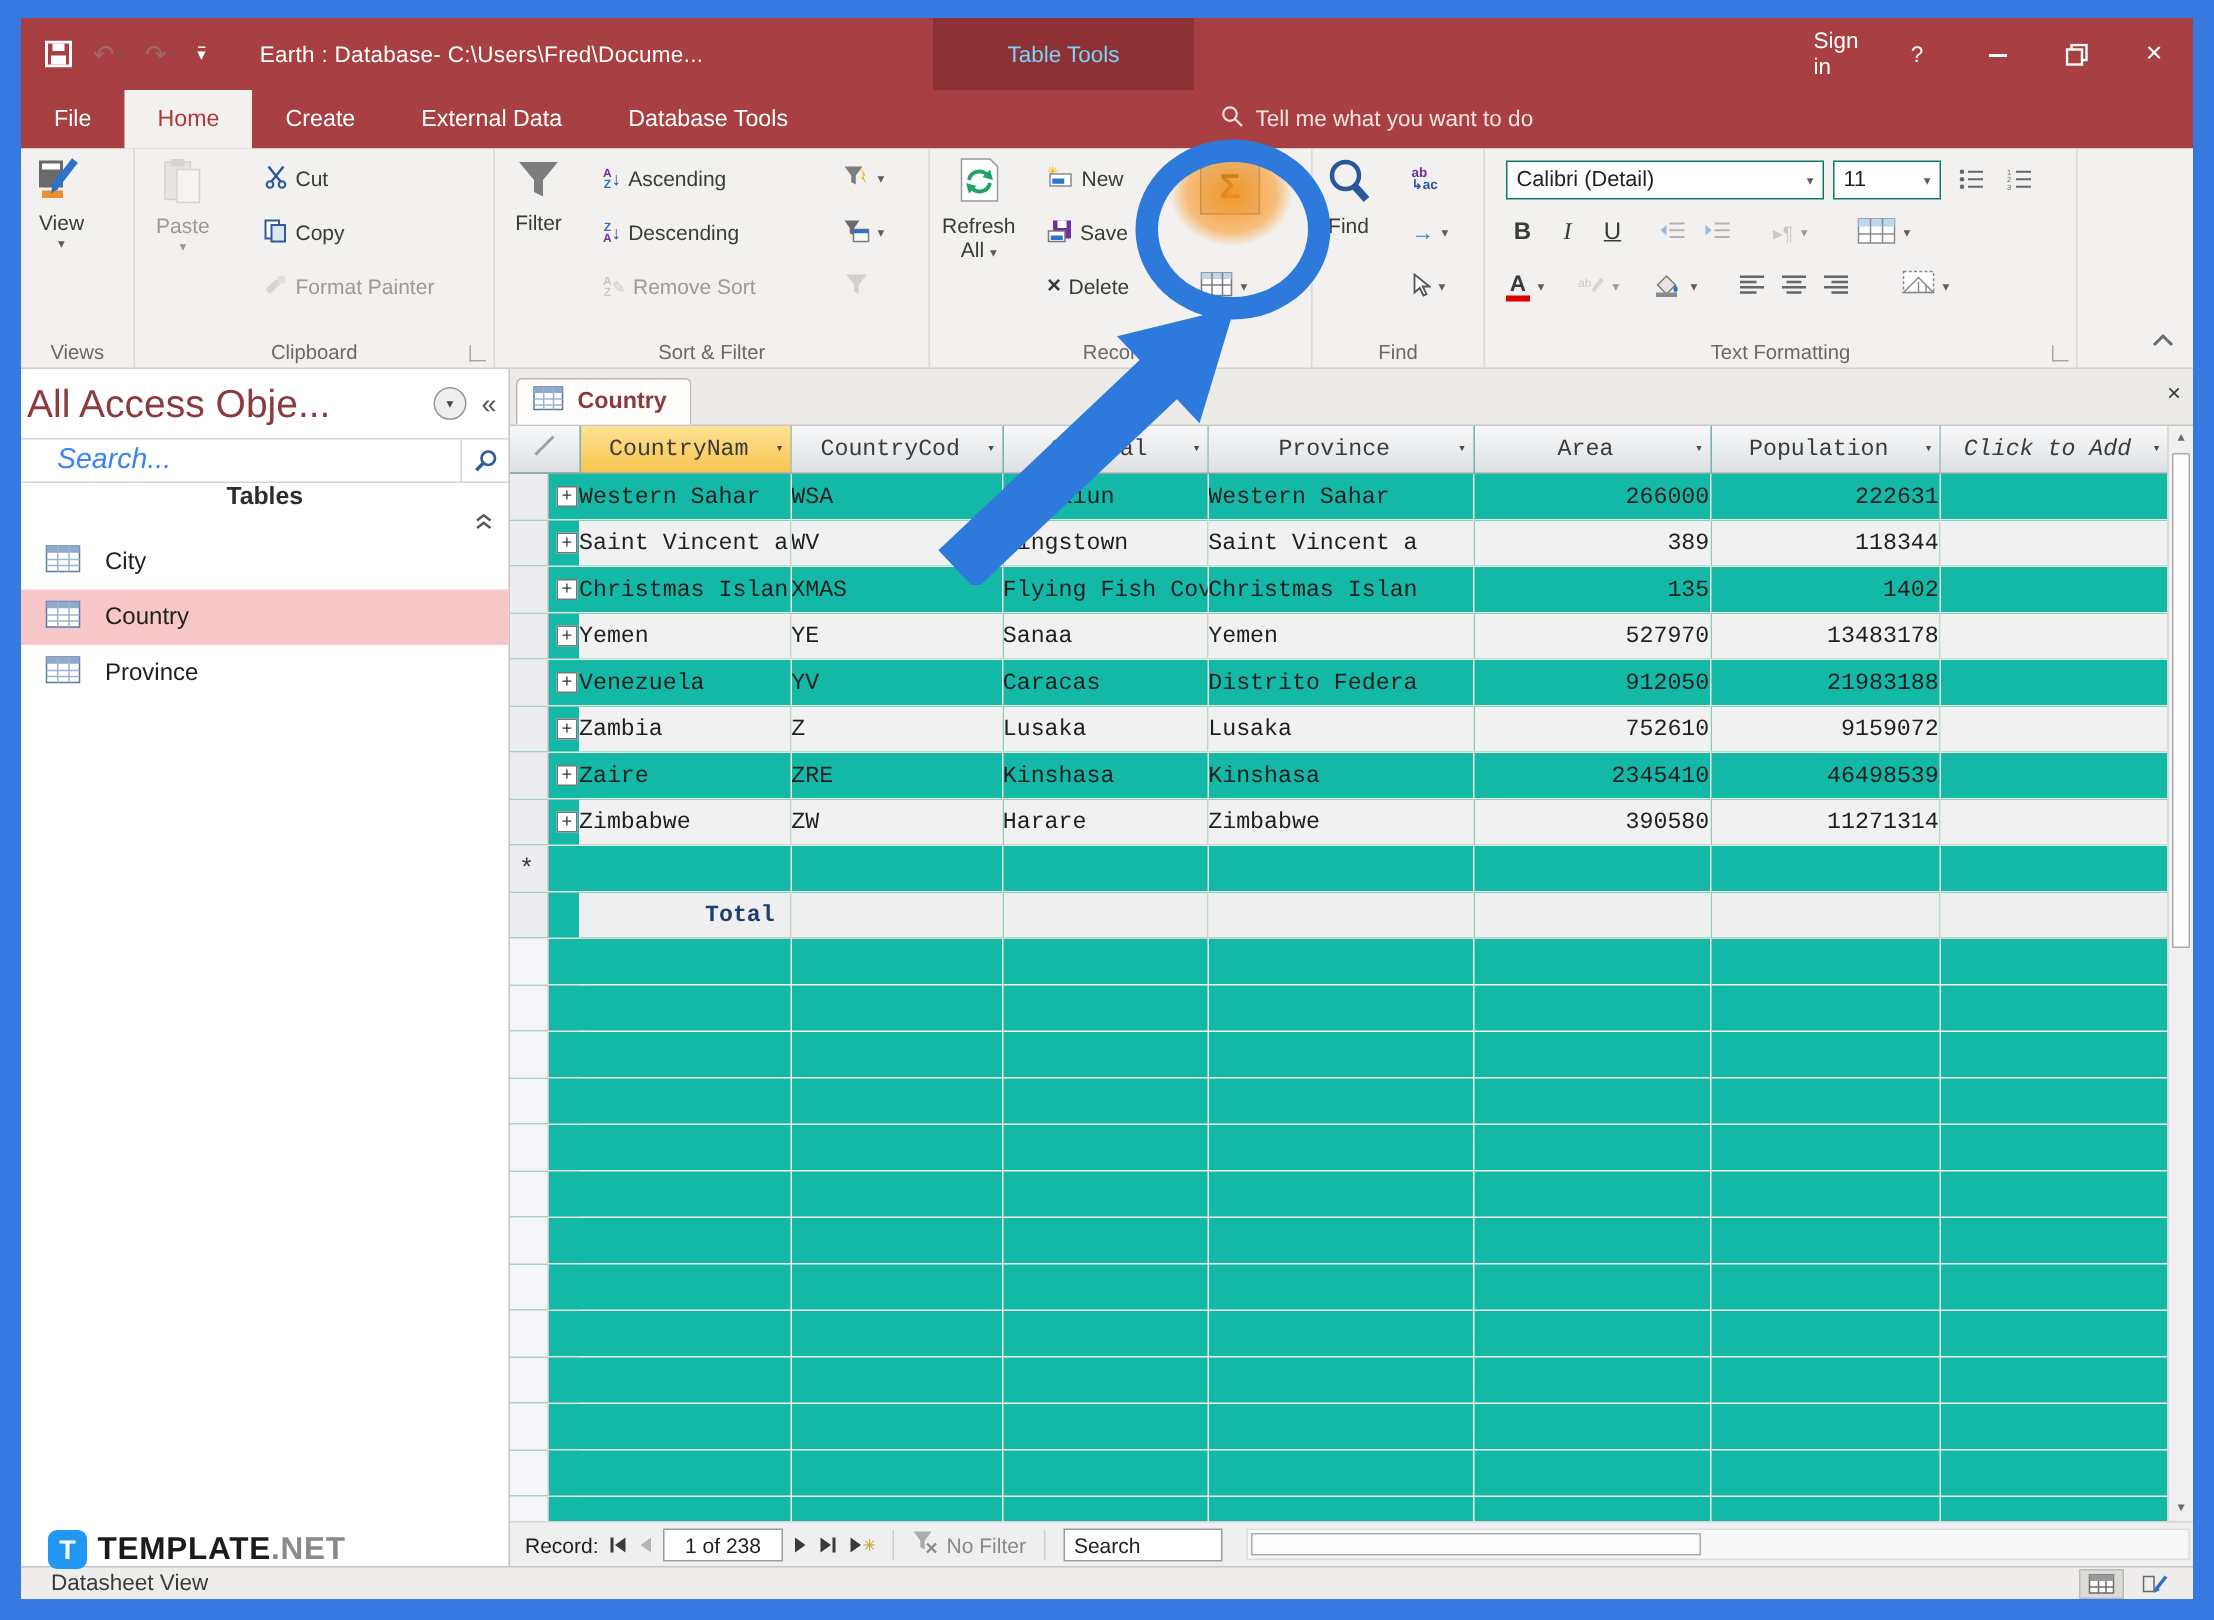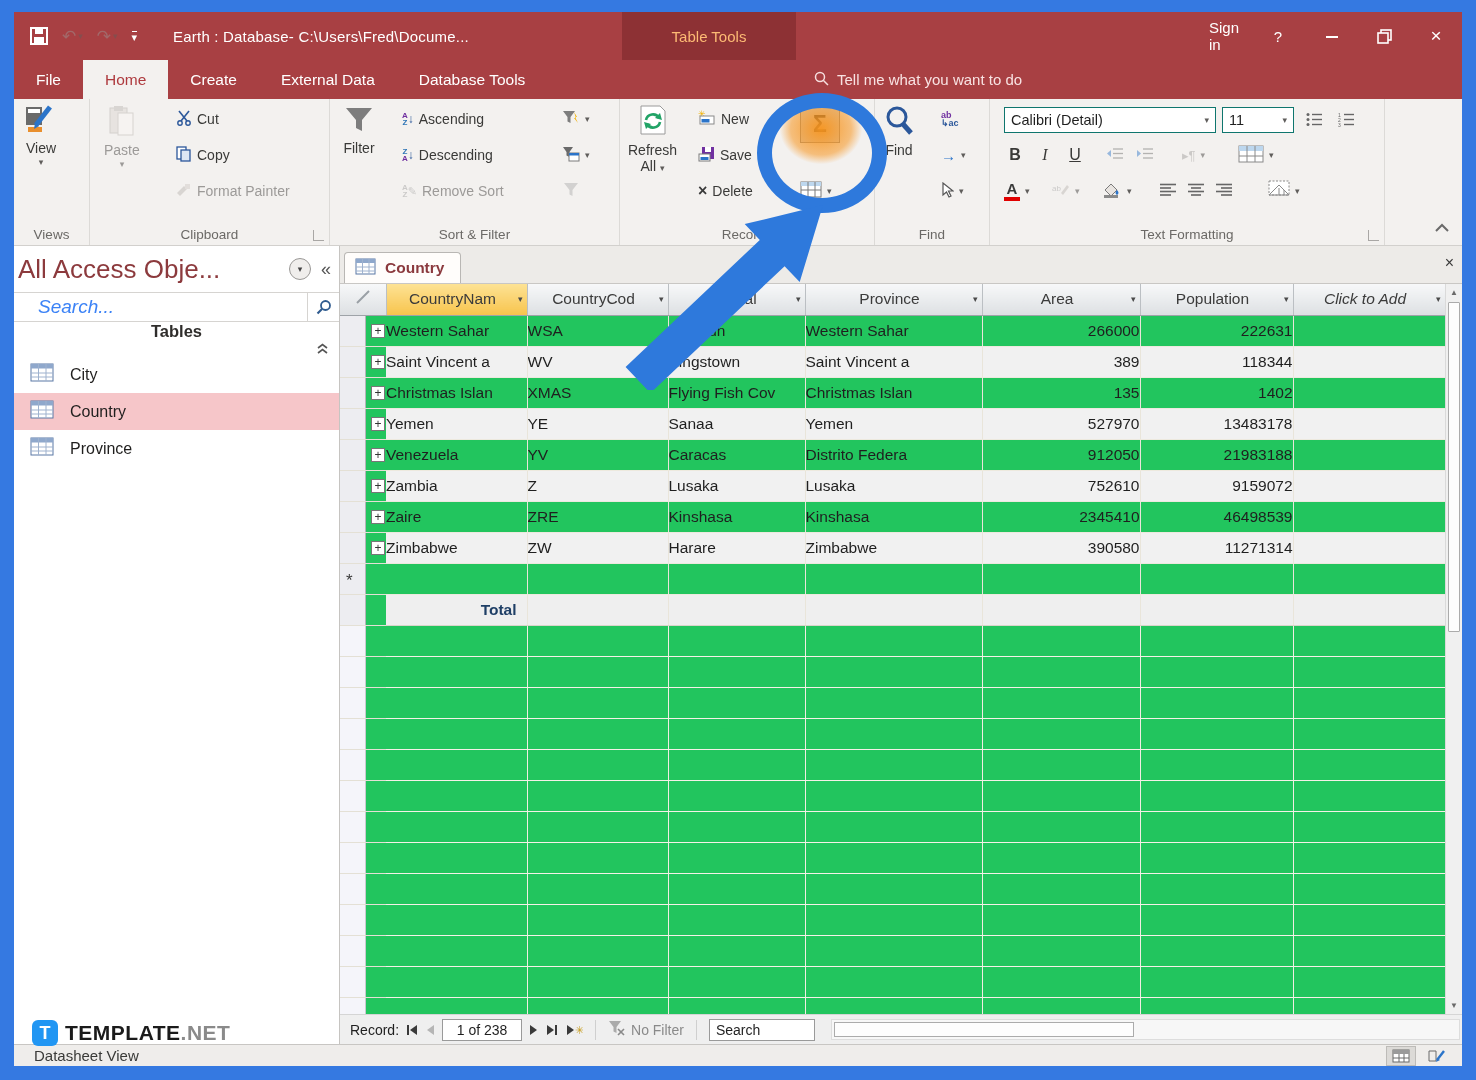--- a/index.html
+++ b/index.html
@@ -6,21 +6,21 @@
   body { font-family: "Liberation Sans", sans-serif; }
   .frame { position: relative; width: 1476px; height: 1080px; background:#3579E1; overflow:hidden; }
   .window { position:absolute; left:14px; top:12px; width:1448px; height:1054px; background:#fff; display:flex; flex-direction:column; overflow:hidden; }
 
   
   .titlebar { height:48px; background:#A84043; color:#fff; display:flex; align-items:center; position:relative; flex:0 0 auto; font-size:15px; }
   .qat { display:flex; align-items:center; gap:14px; padding-left:16px; }
   .qat .dim { opacity:.45; }
   .qat-item { display:flex; align-items:center; gap:2px; color:#fff; }
   .tb-title { margin-left:36px; white-space:nowrap; letter-spacing:.2px; }
-  .ctx-band { position:absolute; left:608px; top:0; width:174px; height:48px; background:#8D3134; display:flex; align-items:center; justify-content:center; color:#fdba74; }
+  .ctx-band { position:absolute; left:608px; top:0; width:174px; height:48px; background:#8D3134; display:flex; align-items:center; justify-content:center; color:#7dd3fc; }
   .tb-right { margin-left:auto; display:flex; align-items:center; gap:0; height:100%; }
   .tb-btn { width:52px; height:100%; display:flex; align-items:center; justify-content:center; color:#fff; }
   .signin { padding:0 26px; }
   .helpq { padding:0 28px; }
 
   
   .tabrow { height:39px; background:#A84043; display:flex; align-items:stretch; flex:0 0 auto; font-size:15.5px; position:relative; }
   .rtab { display:flex; align-items:center; padding:0 22px; color:#fff; }
   .rtab.active { background:#F3F1EF; color:#AE3A3E; }
   .ctx-zone { position:absolute; left:608px; top:0; width:174px; height:39px; background:#8D3134; display:flex; }
@@ -63,21 +63,21 @@
   .np-section .chev { margin-left:auto; }
   .np-item { height:37px; display:flex; align-items:center; gap:16px; padding-left:16px; font-size:16px; color:#201F1E; }
   .np-item.sel { background:#F6C6C9; }
 
   
   .sheet { flex:1 1 auto; display:flex; flex-direction:column; min-width:0; background:#F3F1EF; }
   .sheet-tabs { height:38px; flex:0 0 auto; background:#EDEBE8; border-bottom:1px solid #C9C7C4; display:flex; align-items:flex-end; position:relative; }
   .stab { height:31px; background:#FFFDFB; border:1px solid #B9B7B4; border-bottom:none; border-radius:4px 4px 0 0; display:flex; align-items:center; gap:9px; padding:0 16px 0 10px; margin-left:4px; font-size:15.5px; font-weight:bold; color:#8B3A3E; }
   .sheet-close { position:absolute; right:8px; top:8px; font-size:16px; color:#3a3a3a; }
 
-  .grid-wrap { flex:1 1 auto; position:relative; background:#22c55e; overflow:hidden; }
+  .grid-wrap { flex:1 1 auto; position:relative; background:#14b8a6; overflow:hidden;font-family:Liberation Mono, monospace; }
   table.ds { border-collapse:collapse; table-layout:fixed; width:1105px; }
   table.ds th, table.ds td { padding:0; height:31px; overflow:hidden; white-space:nowrap; font-size:15.5px; font-weight:normal; }
   th.hdr { height:30px; background:linear-gradient(#F7F8F9,#DDE0E3); border-right:1px solid #BBBFC3; border-bottom:1px solid #9EA3A8; color:#3B3B3B; position:relative; text-align:center; }
   th.hdr .hx { padding:0 14px 0 6px; display:block; overflow:hidden; }
   th.hdr .ha { position:absolute; right:4px; top:10px; font-size:9px; color:#4a4a4a; }
   th.hsel { background:linear-gradient(#FDE294,#F7C44D); }
   th.hadd .hx { font-style:italic; }
   th.corner { background:linear-gradient(#F7F8F9,#DDE0E3); border-right:1px solid #BBBFC3; border-bottom:1px solid #9EA3A8; }
   td.sel { border-bottom:1px solid #E4E0D5; position:relative; }
   td.sel .strip { position:absolute; left:0; top:0; bottom:0; width:26px; background:#EDEDF1; border-right:1px solid #B4B4B8; }

